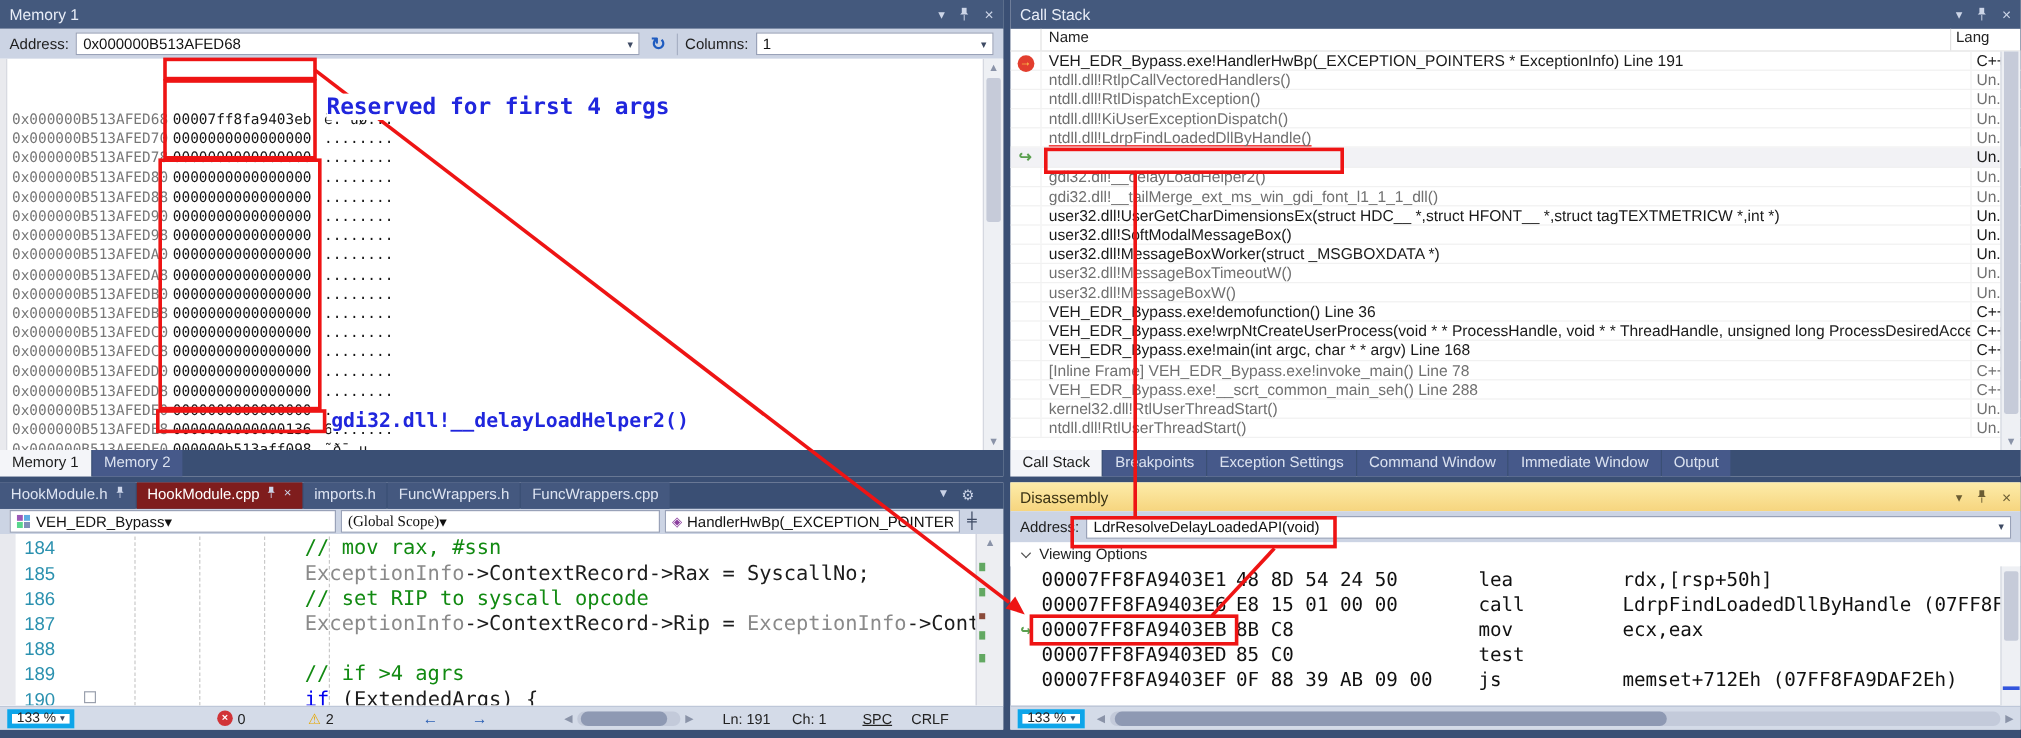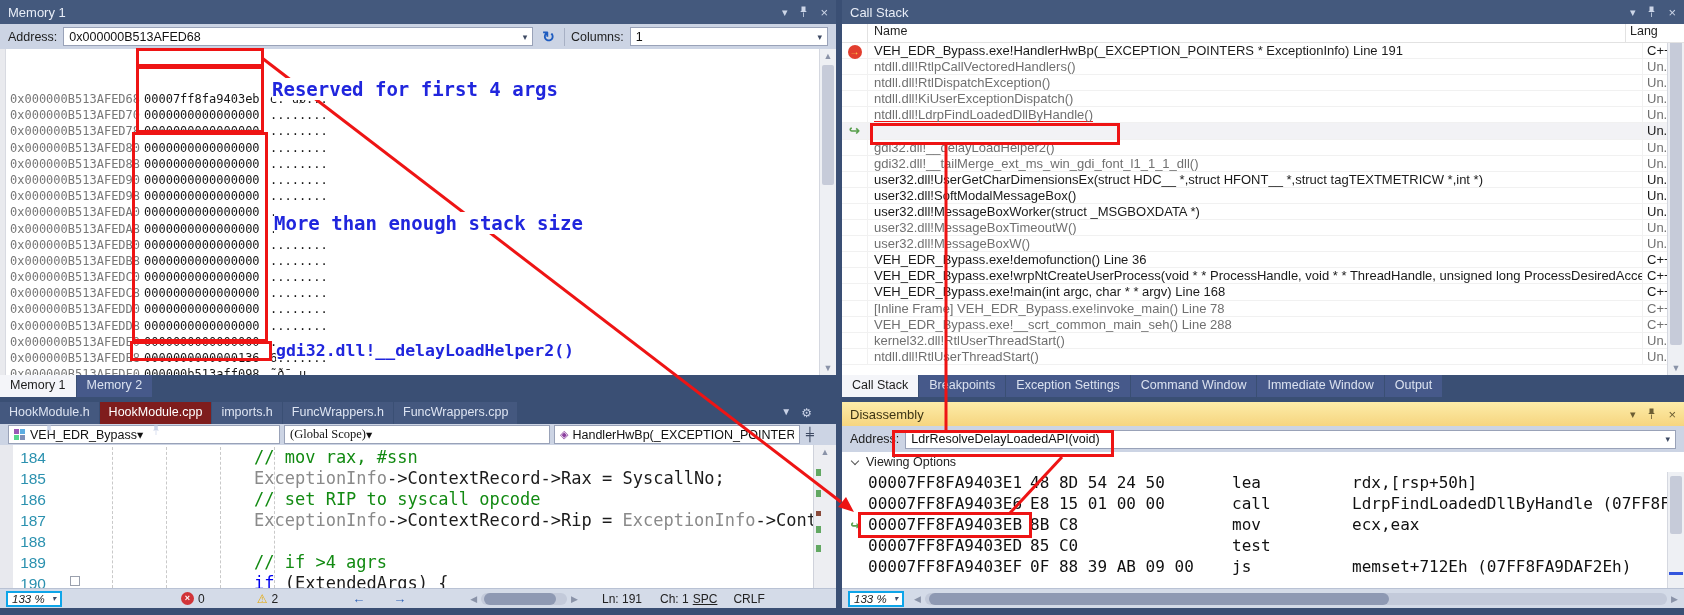--- a/index.html
+++ b/index.html
@@ -67,21 +67,21 @@
   .csrow.sel { background:#f2f2f5; }
   .csrow.sel .csname { font-weight:bold;margin-top:25px; }
   .csrow.uline .csname { text-decoration:underline; text-decoration-color:#ee1414; text-decoration-thickness:2px; text-underline-offset:2px; }
   .csicon.cur span { display:inline-block; width:14px; height:14px; margin-top:1px; background:#e23e2e;
     border-radius:50%; color:#ffd94e; font-size:10px; line-height:14px; font-weight:bold; }
   .csicon.ret span { color:#5aa04e; font-weight:bold; font-size:13px; }
 
   
   .doctabs { height:22px; background:#3a4f74; display:flex; gap:2px; flex:none; position:relative; }
   .dtab { background:#44587f; color:#dde4f2; font-size:12.5px; padding:3px 9px 0 9px; height:22px;
-    display:flex; gap:6px; align-items:center;flex-direction:column; }
+    display:flex; gap:6px; align-items:flex-start; }
   .dtab.active { background:#7f1d1d; color:#fff; }
   .dtab .tpin, .dtab .tclose { display:none; font-size:11px; color:#cdd6ea; }
   .dtab.has-pin .tpin { display:inline-block; }
   .dtab.has-close .tclose { display:inline-block; }
   .docktools { position:absolute; right:24px; top:4px; color:#c9d2e6; font-size:10px; display:flex; gap:10px; }
 
   #editor-nav { height:21px; gap:4px; }
   .navcombo { flex:none; display:flex; align-items:center; background:#fff; border:1px solid #99a2b8;
     height:19px; padding:0 5px; font-size:12.5px; color:#111; }
   .nc1 { width:272px; } .nc2 { width:266px;font-family:Liberation Serif, serif; } .nc3 { width:246px; overflow:hidden; }
@@ -102,22 +102,22 @@
   .ctext .tx { color:#1c1c1c; }
   .ctext .kw { color:#0000ee; }
   .collapsebox { position:absolute; left:70px; width:10px; height:10px; border:1px solid #9aa0ad; background:#fff; }
   .ed-sb { position:absolute; right:0; top:0; bottom:0; width:23px; background:#edeef2; border-left:1px solid #cfd2db; }
   .ed-sb .sbup { position:absolute; top:2px; left:0; right:0; text-align:center; font-size:9px; color:#8a93a8; }
   .mark { position:absolute; left:2px; width:5px; height:7px; background:#62a862; }
   .mark.brown { background:#8a4a3a; height:5px; }
 
   .statusbar { height:20px; background:#d4dbe8; border-top:1px solid #b9c2d4; display:flex;
     align-items:center; font-size:12px; color:#222; padding:0 6px; flex:none; gap:4px; }
-  .zoombox { background:#fff; border:2px solid #0ea5e9; height:16px; width:56px; display:flex;
-    align-items:center; padding:0 4px; font-size:11.5px;font-style:italic; }
+  .zoombox { background:#fff; border:4px solid #0ea5e9; height:16px; width:56px; display:flex;
+    align-items:center; padding:0 4px; font-size:11.5px; }
   .zoombox .dd { margin-left:auto; font-size:8px; color:#3e4a63; }
   .erricon { width:13px; height:13px; background:#d13438; border-radius:50%; color:#fff;
     font-size:9px; line-height:13px; text-align:center; font-weight:bold; }
   .warnicon { color:#e6a700; font-size:12px; }
   .navarrow { color:#2b5fb4; font-size:13px; font-weight:bold; }
   .hsb-arrow { color:#8a93a8; font-size:9px; }
   .hsb-track { height:12px; background:#c3cada; border-radius:6px; position:relative; }
   .hsb-thumb { position:absolute; top:0; bottom:0; background:#8e99b3; border-radius:6px; }
   .statfield { color:#222; }
 
@@ -430,21 +430,21 @@
       <span>2</span>
       <span class="navarrow" style="margin-left:70px;">←</span>
       <span class="navarrow" style="margin-left:24px;">→</span>
       <span class="hsb-arrow" style="margin-left:60px;">◀</span>
       <div class="hsb-track" style="width:86px;">
         <div class="hsb-thumb" style="left:3px; width:72px;"></div>
       </div>
       <span class="hsb-arrow">▶</span>
       <span class="statfield" style="margin-left:20px;">Ln: 191</span>
       <span class="statfield" style="margin-left:14px;">Ch: 1</span>
-      <span class="statfield" style="margin-left:0;text-decoration:underline;">SPC</span>
+      <span class="statfield" style="margin-left:26px;text-decoration:underline;">SPC</span>
       <span class="statfield" style="margin-left:12px;">CRLF</span>
     </div>
   </section>
 
   <section class="panel" id="disasm-panel">
     <div class="titlebar caption-active">
       <span class="cap">Disassembly</span>
       <span class="titlebtns">
         <span>▾</span>
         <svg class="pinsvg" width="9" height="12" viewBox="0 0 9 12">
@@ -528,17 +528,16 @@
       <line x1="1062" y1="457" x2="1010" y2="513" stroke="#ee1414" stroke-width="3"></line>
     </svg>
     <div class="redbox" style="left:136px; top:48px;  width:128px; height:19px;"></div>
     <div class="redbox" style="left:136px; top:66px;  width:128px; height:67px;"></div>
     <div class="redbox" style="left:132px; top:132px; width:136px; height:210px;"></div>
     <div class="redbox" style="left:130px; top:341px; width:142px; height:20px;"></div>
     <div class="redbox" style="left:870px; top:123px; width:250px; height:22px;"></div>
     <div class="redbox" style="left:892px; top:430px; width:222px; height:27px;"></div>
     <div class="redbox" style="left:858px; top:512px; width:174px; height:26px;"></div>
     <div class="bluetext" id="ann-reserved">Reserved for first 4 args</div>
-    <div class="bluetext" id="ann-stack">More than enough stack size</div>
     <div class="bluetext" id="ann-helper">gdi32.dll!__delayLoadHelper2()</div>
   </div>
 
 </div>
 
 </body></html>

